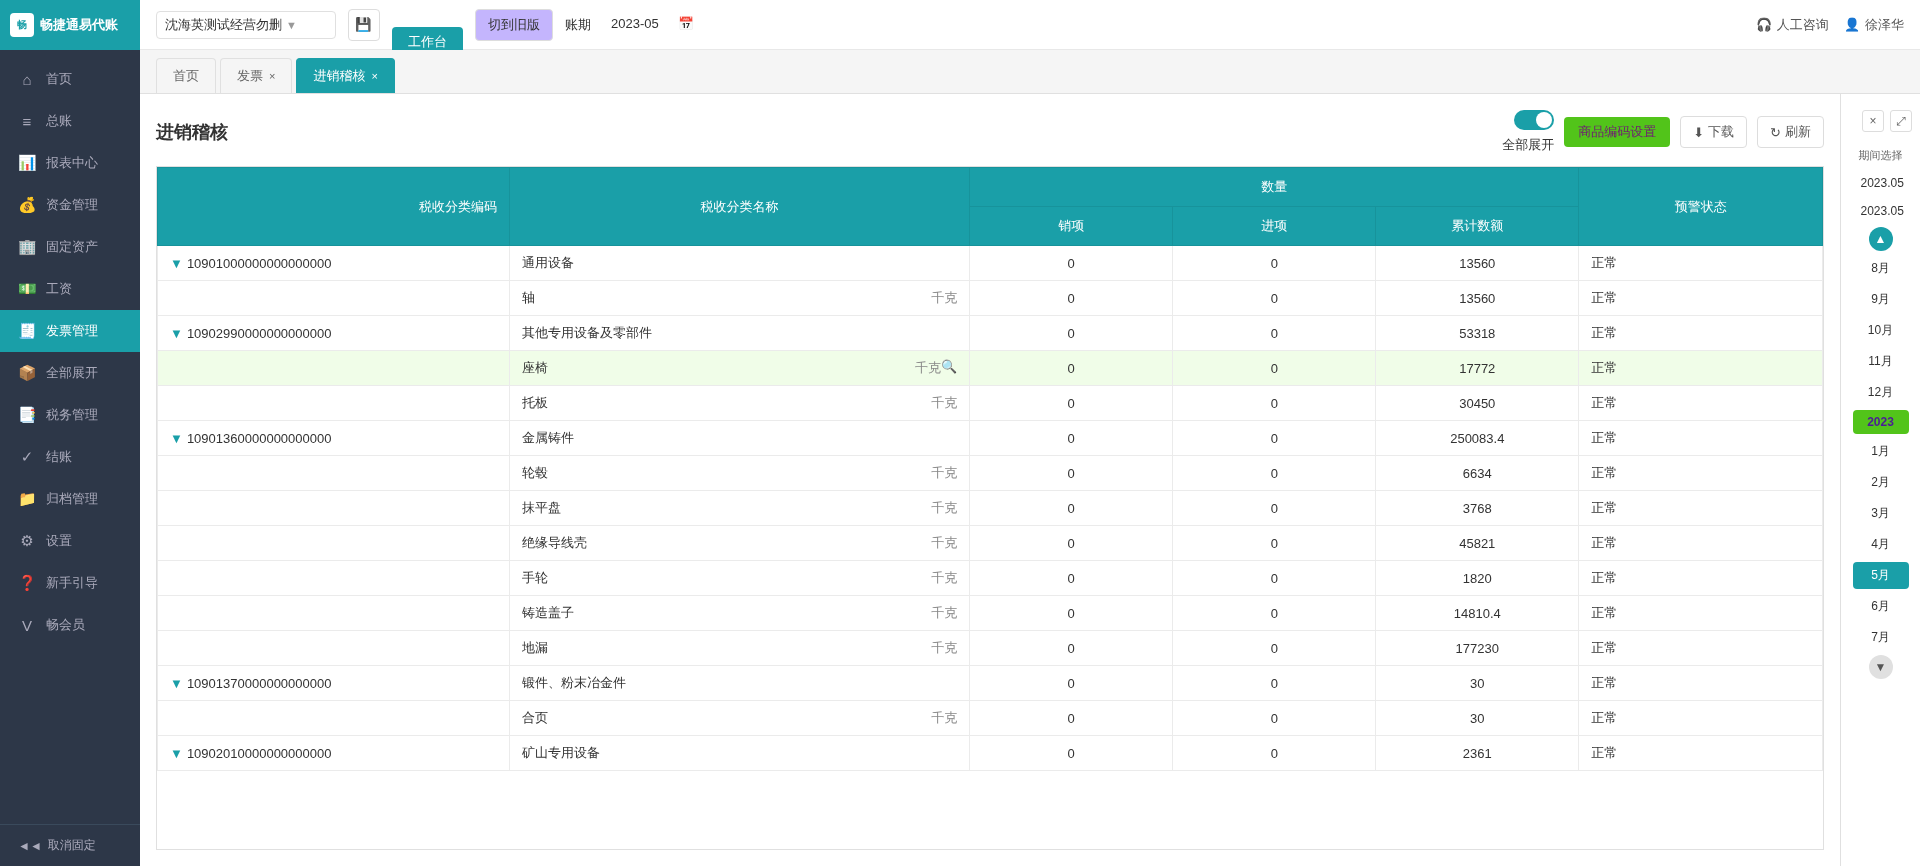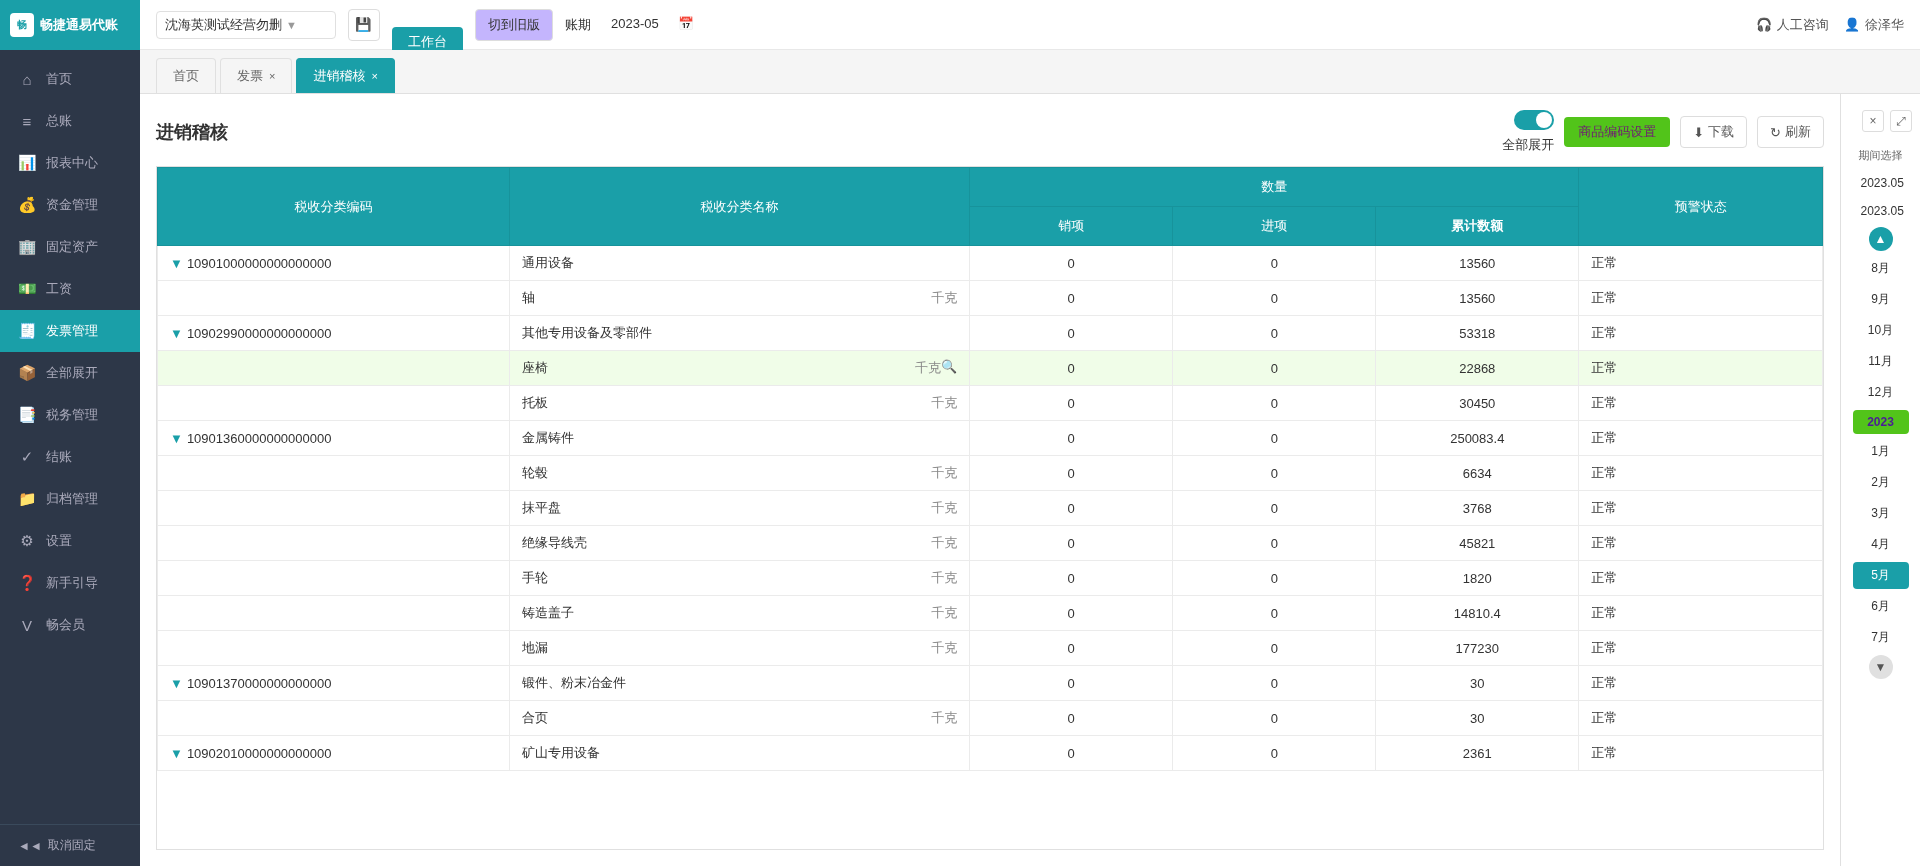--- a/index.html
+++ b/index.html
@@ -421,29 +421,29 @@
             <span>↻</span>
             <span>刷新</span>
           </button>
         </div>
       </div>
 
       <div class="table-wrapper">
         <table>
           <thead>
             <tr>
-              <th rowspan="2" style="width:260px;">税收分类编码</th>
+              <th rowspan="2" style="width:260px;text-align:right;">税收分类编码</th>
               <th rowspan="2" style="width:340px;">税收分类名称</th>
               <th colspan="3">数量</th>
               <th rowspan="2" style="width:180px;">预警状态</th>
             </tr>
             <tr>
               <th style="width:150px;">销项</th>
               <th style="width:150px;">进项</th>
-              <th style="width:150px;font-weight:bold;">累计数额</th>
+              <th style="width:150px;">累计数额</th>
             </tr>
           </thead>
           <tbody id="table-body">
           <tr>
       <td>
         <span class="expand-icon">▼</span>10901000000000000000
       </td>
       <td>通用设备</td>
       <td class="center">0</td>
       <td class="center">0</td>
@@ -466,21 +466,21 @@
       <td class="center">0</td>
       <td class="center">0</td>
       <td class="center">53318</td>
       <td>正常</td>
     </tr>
               <tr class="highlighted">
       <td style="padding-left:30px;"></td>
       <td>座椅<span style="color:#aaa; float:right;">🔍</span><span style="float:right;color:#888;">千克</span></td>
       <td class="center">0</td>
       <td class="center">0</td>
-      <td class="center">22868</td>
+      <td class="center">17772</td>
       <td>正常</td>
     </tr>
               <tr>
       <td style="padding-left:30px;"></td>
       <td>托板<span style="float:right;color:#888;">千克</span></td>
       <td class="center">0</td>
       <td class="center">0</td>
       <td class="center">30450</td>
       <td>正常</td>
     </tr>

